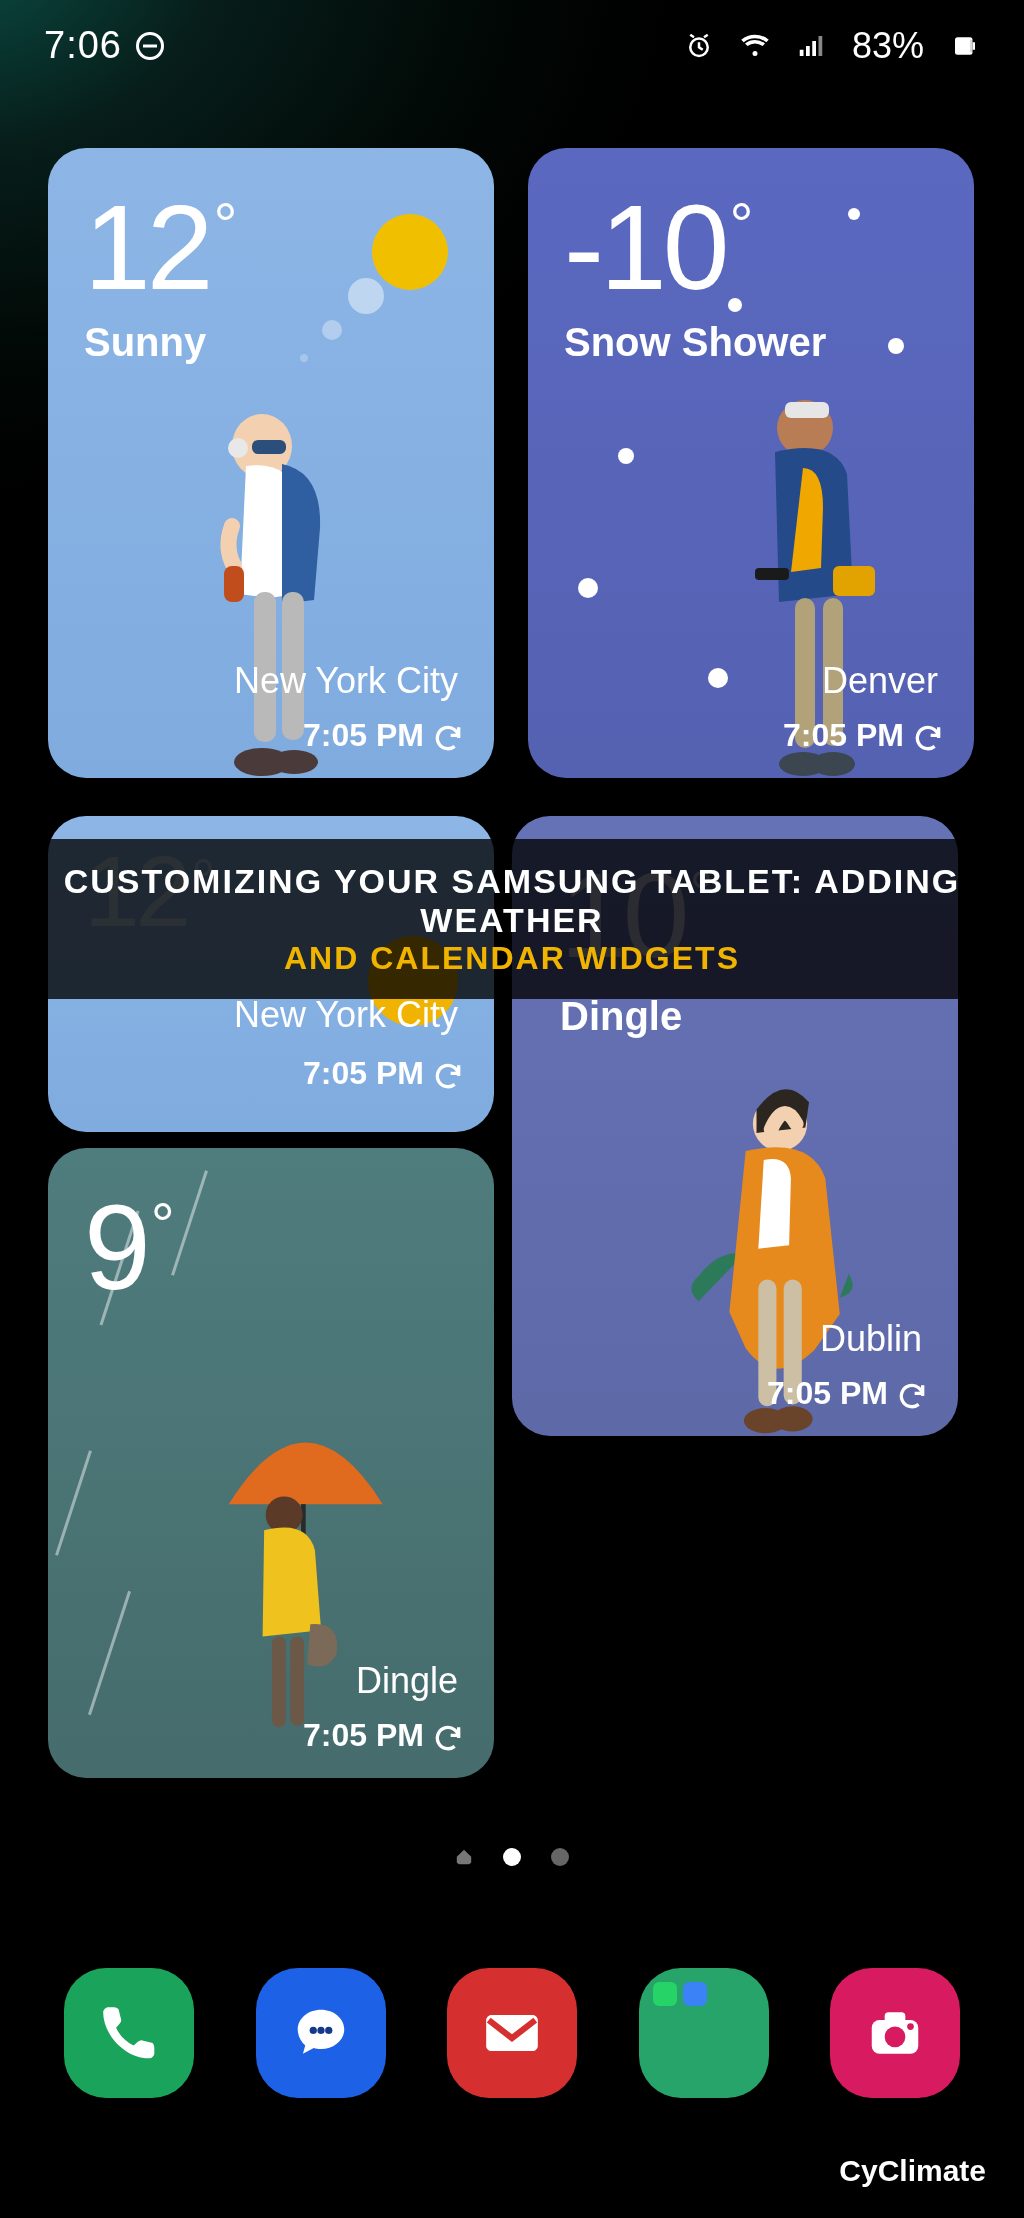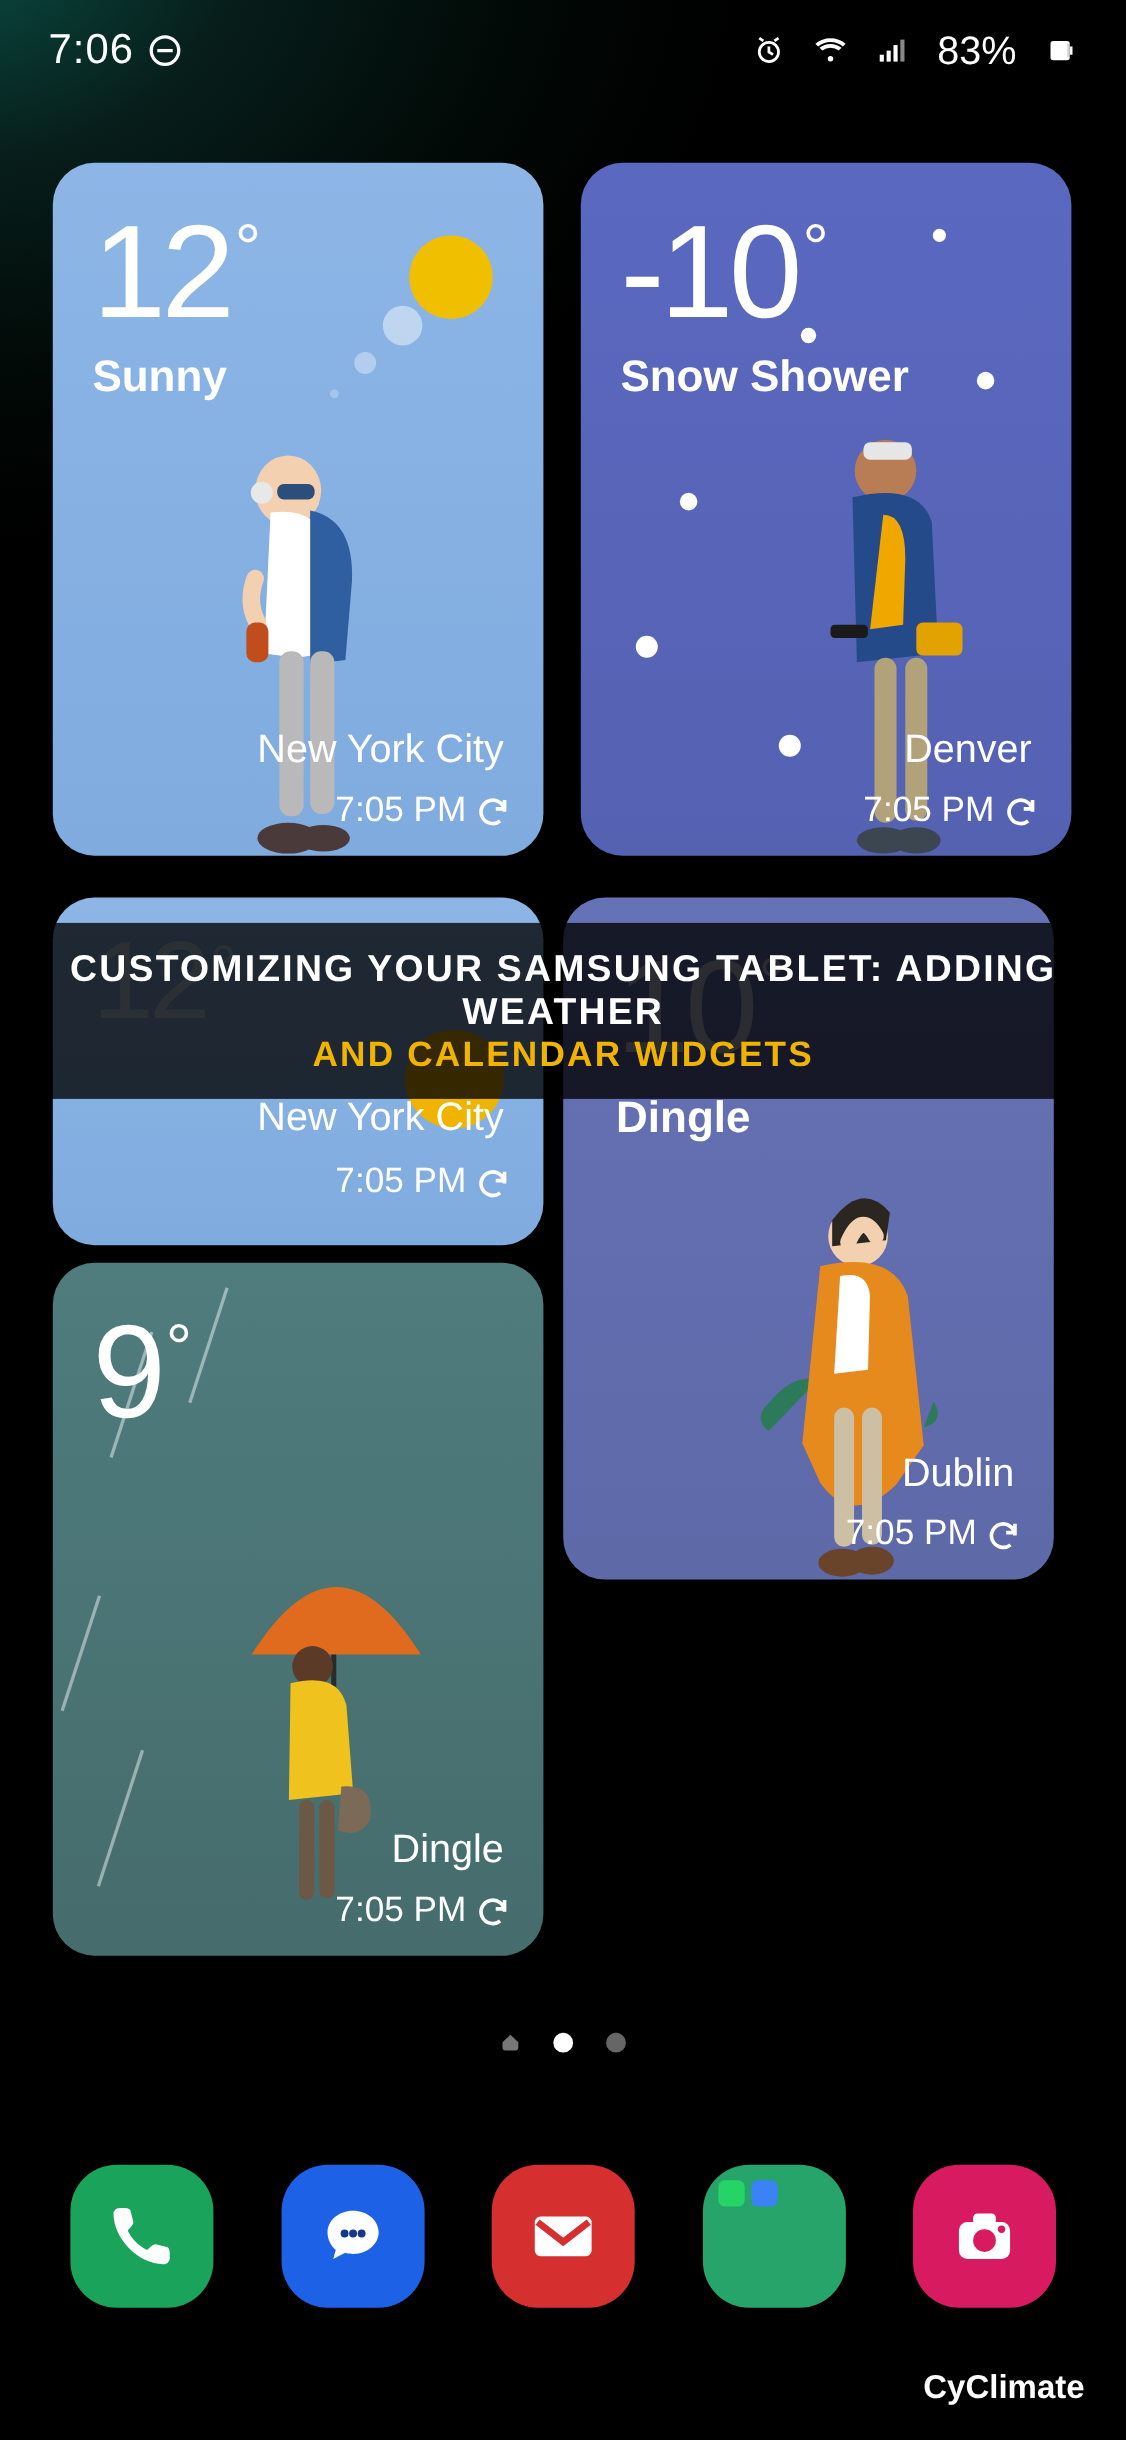--- a/index.html
+++ b/index.html
@@ -37,21 +37,21 @@
   
   .theme-sunny  { background: linear-gradient(180deg,#8db6e6 0%, #7fabdf 100%); }
   .theme-snow   { background: linear-gradient(180deg,#5a68c0 0%, #5562b2 100%); }
   .theme-cloud  { background: linear-gradient(180deg,#6672b6 0%, #5e69a8 100%); }
   .theme-rain   { background: linear-gradient(180deg,#4f7c7d 0%, #466c6d 100%); }
 
   .temp { font-size: 120px; font-weight: 300; padding: 30px 36px 0 36px; letter-spacing: -4px; }
   .temp .deg { font-size: 60px; vertical-align: top; position:relative; top:12px; left:4px; }
   .cond { font-size: 40px; font-weight:700; padding: 4px 36px 0 36px; }
   .loc { position:absolute; right:36px; bottom:76px; font-size: 36px; font-weight:500; }
-  .tm  { position:absolute; right:70px; bottom:24px; font-size: 32px; font-weight:400; }
+  .tm  { position:absolute; right:70px; bottom:24px; font-size: 32px; font-weight:700; }
   .refresh-ico { position:absolute; right:30px; bottom:24px; width:32px; height:32px; }
   .refresh-ico svg { width:100%; height:100%; }
 
   .w-ny-sm .temp { font-size: 100px; color: rgba(255,255,255,.5); padding-top: 18px; }
   .w-ny-sm .loc { bottom: 96px; font-size: 36px; }
   .w-ny-sm .tm { bottom: 40px; font-size: 32px; }
   .w-ny-sm .refresh-ico { bottom: 40px; }
   .w-ny-sm .sun-small { position:absolute; left:320px; top:120px; width:90px;height:90px; background:#f0b400; border-radius:50%; filter:blur(.5px); }
 
   

